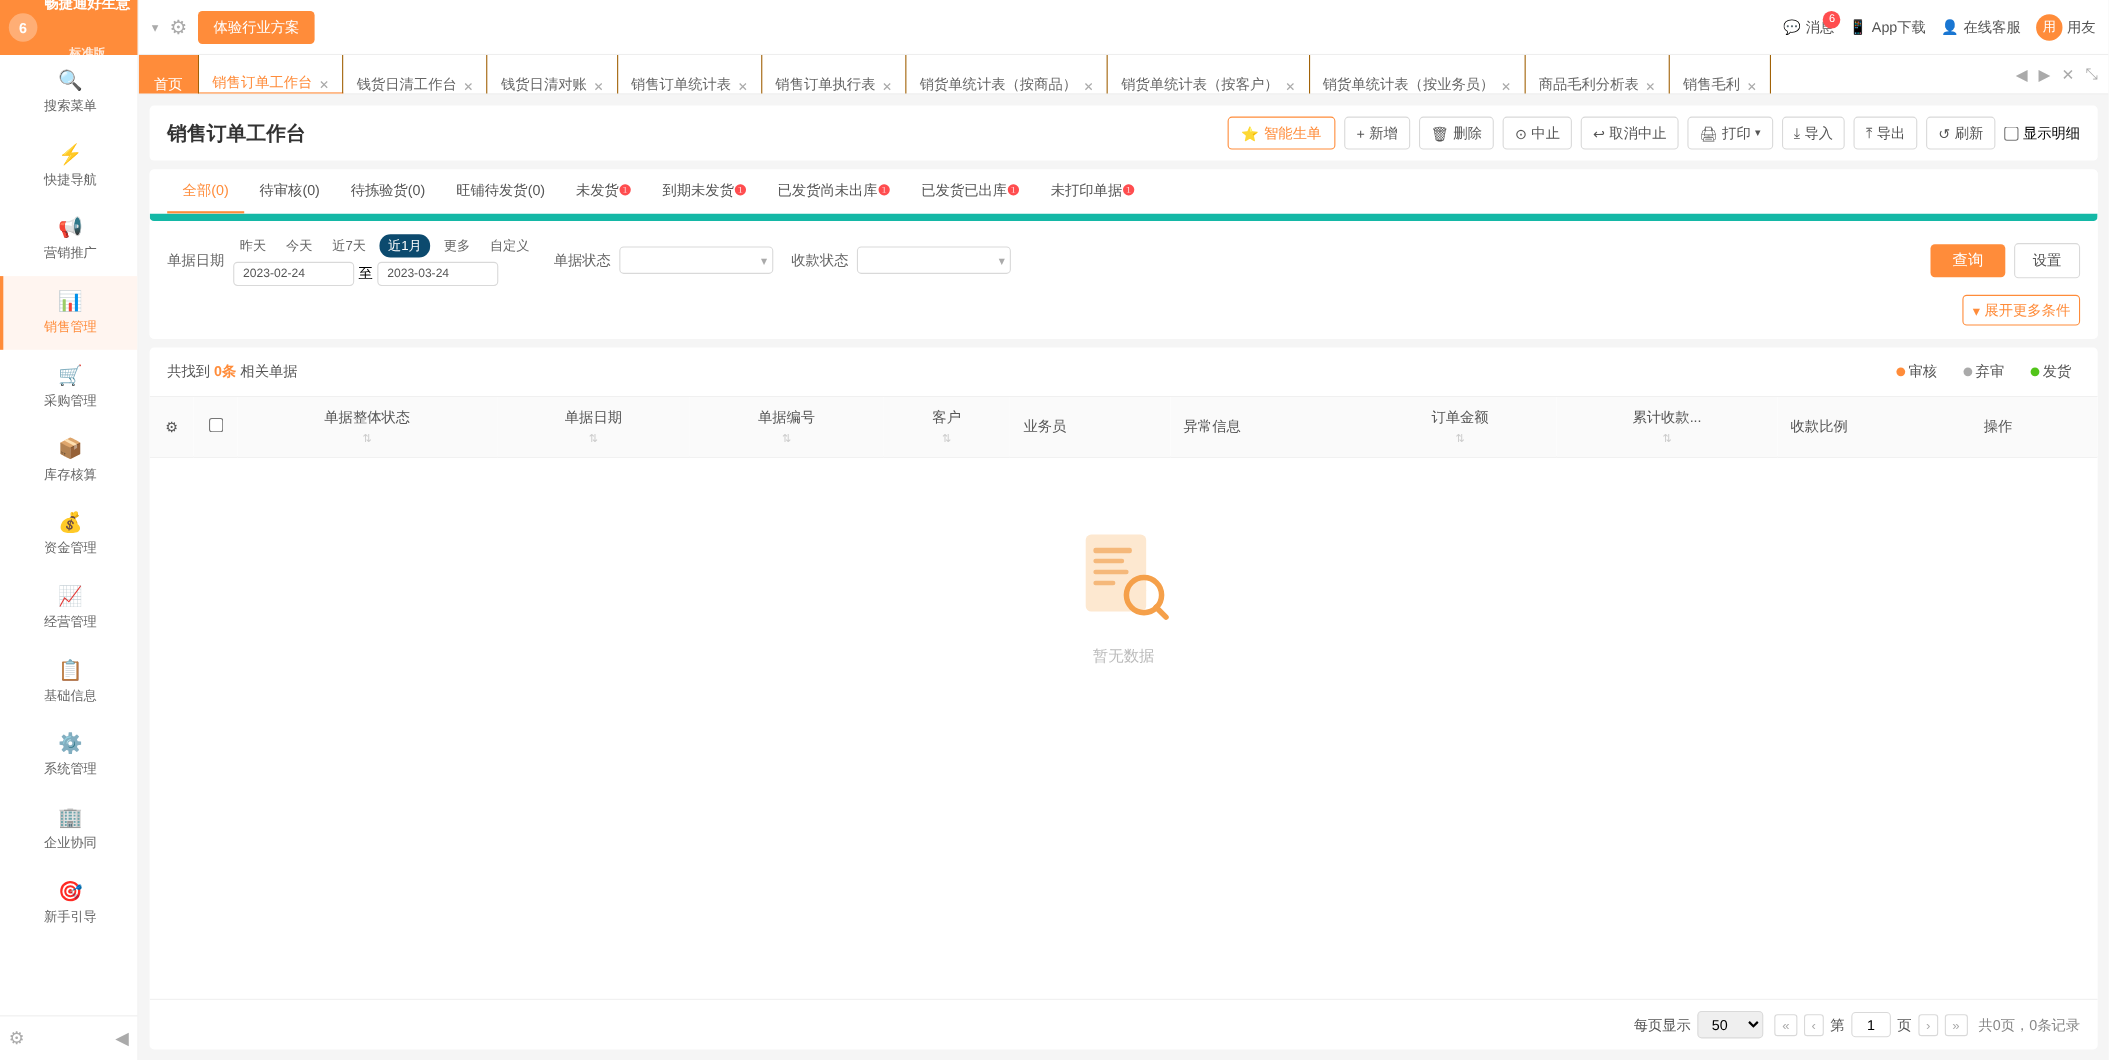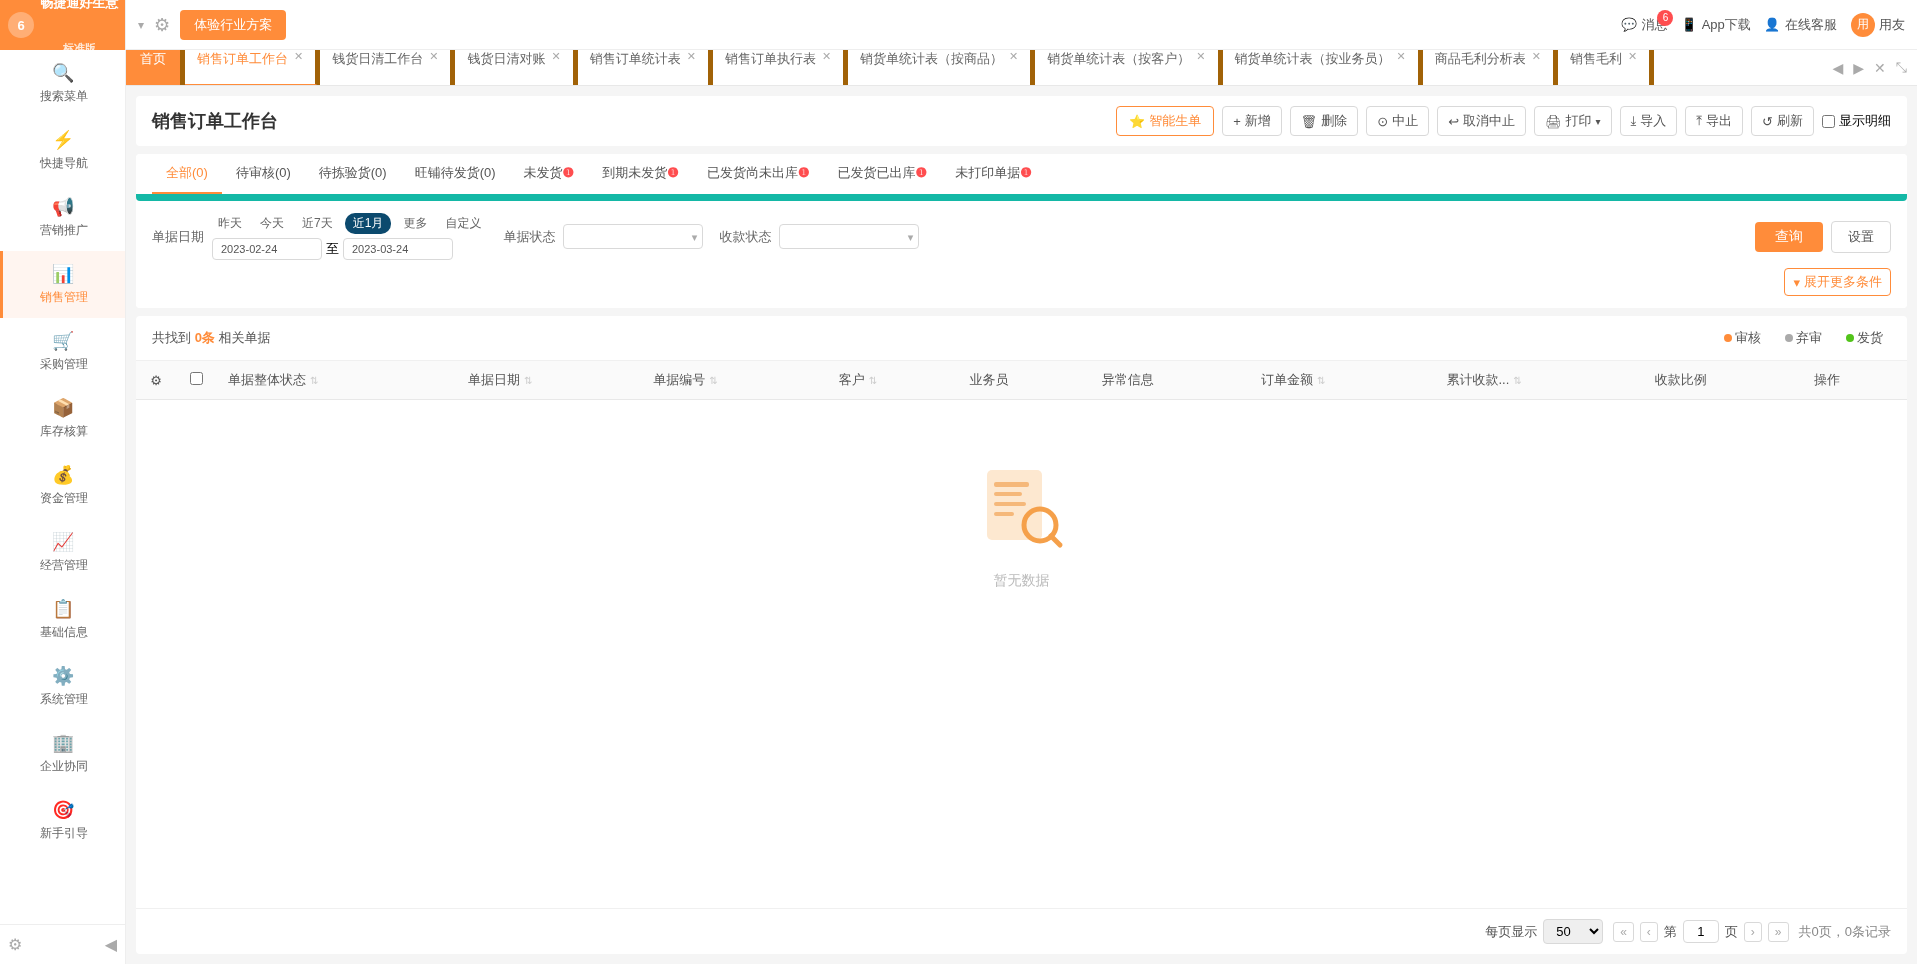--- a/index.html
+++ b/index.html
@@ -26,21 +26,21 @@
     .topbar-title { font-size: 14px; color: #333; flex: 1; display: flex; align-items: center; gap: 6px; }
     .topbar-dropdown { color: #aaa; font-size: 12px; cursor: pointer; }
     .topbar-settings { color: #aaa; font-size: 18px; cursor: pointer; }
     .topbar-btn { background: #ff8c3a; color: #fff; border: none; border-radius: 4px; padding: 6px 14px; cursor: pointer; font-size: 13px; }
     .topbar-right { display: flex; align-items: center; gap: 14px; margin-left: auto; }
     .topbar-right-item { display: flex; align-items: center; gap: 4px; color: #555; cursor: pointer; font-size: 13px; position: relative; }
     .badge { background: #ff4d4f; color: #fff; border-radius: 50%; width: 16px; height: 16px; font-size: 10px; display: flex; align-items: center; justify-content: center; position: absolute; top: -6px; right: -6px; }
 
     
     .tabs-bar { background: #fff; border-bottom: 1px solid #e8e8e8; display: flex; align-items: center; overflow: hidden; flex-shrink: 0; height: 36px; }
-    .tab { display: flex; align-items: flex-start; padding: 0 12px; height: 36px; border-right: 5px solid #a16207; cursor: pointer; color: #666; white-space: nowrap; font-size: 13px; gap: 6px; flex-shrink: 0; }
+    .tab { display: flex; align-items: flex-end; padding: 0 12px; height: 36px; border-right: 1px solid #a16207; cursor: pointer; color: #666; white-space: nowrap; font-size: 13px; gap: 6px; flex-shrink: 0; }
     .tab.active { background: #fff; color: #ff8c3a; border-bottom: 2px solid #ff8c3a; }
     .tab-close { font-size: 11px; color: #aaa; cursor: pointer; }
     .tab-home { background: #ff8c3a; color: #fff; padding: 0 14px; }
     .tabs-nav { display: flex; align-items: center; gap: 2px; padding: 0 6px; margin-left: auto; }
     .tabs-nav-btn { color: #aaa; cursor: pointer; font-size: 14px; padding: 4px; }
 
     
     .content { flex: 1; display: flex; flex-direction: column; overflow: hidden; background: #f5f5f5; padding: 10px; gap: 8px; }
 
     
@@ -80,21 +80,21 @@
     .table-actions { display: flex; gap: 8px; align-items: center; }
     .tbl-action-btn { display: flex; align-items: center; gap: 3px; color: #555; cursor: pointer; font-size: 13px; padding: 3px 8px; border-radius: 3px; }
     .tbl-action-btn .dot { width: 8px; height: 8px; border-radius: 50%; display: inline-block; }
     .dot-orange { background: #ff8c3a; }
     .dot-gray { background: #aaa; }
     .dot-green { background: #52c41a; }
 
     .data-table { flex: 1; overflow: auto; }
     table { width: 100%; border-collapse: collapse; }
     th { background: #fafafa; border-bottom: 1px solid #e8e8e8; padding: 10px 12px; text-align: left; color: #555; font-weight: normal; white-space: nowrap; font-size: 13px; position: sticky; top: 0; z-index: 1; }
-    .th-sort { display: flex; align-items: center; gap: 4px; cursor: pointer; }
+    .th-sort { display: flex; align-items: center; gap: 4px; cursor: pointer; flex-direction: column; }
     .sort-icon { color: #ccc; font-size: 10px; }
     .checkbox-col { width: 40px; text-align: center; }
     .settings-col { width: 40px; text-align: center; }
 
     
     .pagination { padding: 10px 16px; display: flex; align-items: center; justify-content: flex-end; gap: 10px; border-top: 1px solid #f0f0f0; flex-shrink: 0; }
     .page-size-wrap { display: flex; align-items: center; gap: 6px; color: #555; font-size: 13px; }
     .page-size-select { border: 1px solid #d9d9d9; border-radius: 4px; padding: 3px 8px; font-size: 13px; }
     .page-nav { display: flex; align-items: center; gap: 6px; color: #555; font-size: 13px; }
     .page-nav-btn { cursor: pointer; color: #aaa; padding: 2px 6px; border: 1px solid #d9d9d9; border-radius: 3px; font-size: 12px; }

